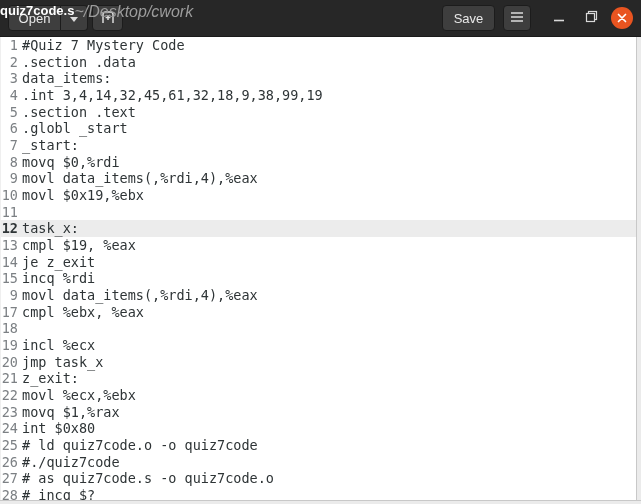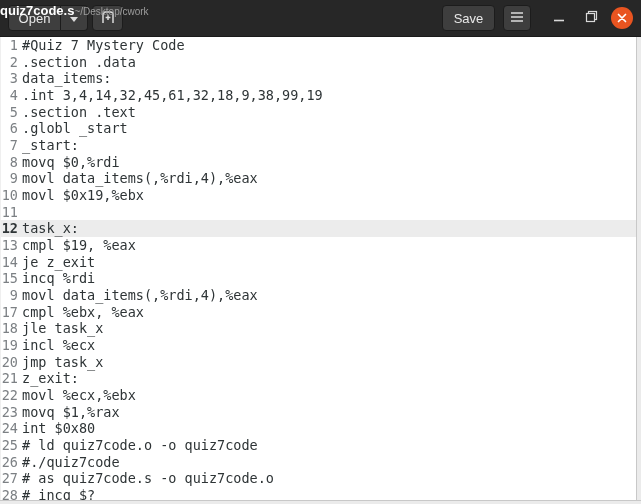--- a/index.html
+++ b/index.html
@@ -41,21 +41,21 @@
   }
   .split{display:flex;}
   .split .open-main{width:53px;border-radius:4px 0 0 4px;border-right:1px solid var(--button-border);}
   .split .open-arrow{width:27px;border-radius:0 4px 4px 0;border-left:none;}
   .newdoc{width:31px;}
   .hb-title{
     position:absolute;left:0;right:0;top:3px;
     display:flex;flex-direction:row;align-items:center;pointer-events:none;
   }
   .wtitle{color:var(--title-text);font-size:13px;font-weight:bold;line-height:16px;}
-  .wsubtitle{color:var(--subtitle-text);font-size:10px;line-height:13px;}
+  .wsubtitle{color:var(--subtitle-text);font-size:16px;line-height:13px;font-style:italic;}
   .hb-right{margin-left:auto;display:flex;align-items:center;position:relative;z-index:2;}
   .save{width:53px;margin-right:8px;text-align:center;}
   .menu{width:28px;margin-right:16px;}
   .winctl{
     width:24px;height:24px;background:transparent;border:none;
     display:flex;align-items:center;justify-content:center;cursor:pointer;
   }
   .minimize{margin-right:8px;}
   .restore{margin-right:8px;}
   .close{
@@ -166,21 +166,21 @@
         <div class="code-line"><span class="ln">8</span><span class="code">movq $0,%rdi</span></div>
         <div class="code-line"><span class="ln">9</span><span class="code">movl data_items(,%rdi,4),%eax</span></div>
         <div class="code-line"><span class="ln">10</span><span class="code">movl $0x19,%ebx</span></div>
         <div class="code-line"><span class="ln">11</span></div>
         <div class="code-line current"><span class="ln">12</span><span class="code">task_x:</span></div>
         <div class="code-line"><span class="ln">13</span><span class="code">cmpl $19, %eax</span></div>
         <div class="code-line"><span class="ln">14</span><span class="code">je z_exit</span></div>
         <div class="code-line"><span class="ln">15</span><span class="code">incq %rdi</span></div>
         <div class="code-line"><span class="ln">9</span><span class="code">movl data_items(,%rdi,4),%eax</span></div>
         <div class="code-line"><span class="ln">17</span><span class="code">cmpl %ebx, %eax</span></div>
-        <div class="code-line"><span class="ln">18</span><span class="code">jle task_x</span></div>
+        <div class="code-line"><span class="ln">18</span></div>
         <div class="code-line"><span class="ln">19</span><span class="code">incl %ecx</span></div>
         <div class="code-line"><span class="ln">20</span><span class="code">jmp task_x</span></div>
         <div class="code-line"><span class="ln">21</span><span class="code">z_exit:</span></div>
         <div class="code-line"><span class="ln">22</span><span class="code">movl %ecx,%ebx</span></div>
         <div class="code-line"><span class="ln">23</span><span class="code">movq $1,%rax</span></div>
         <div class="code-line"><span class="ln">24</span><span class="code">int $0x80</span></div>
         <div class="code-line"><span class="ln">25</span><span class="code"># ld quiz7code.o -o quiz7code</span></div>
         <div class="code-line"><span class="ln">26</span><span class="code">#./quiz7code</span></div>
         <div class="code-line"><span class="ln">27</span><span class="code"># as quiz7code.s -o quiz7code.o</span></div>
         <div class="code-line"><span class="ln">28</span><span class="code"># incq $?</span></div>

